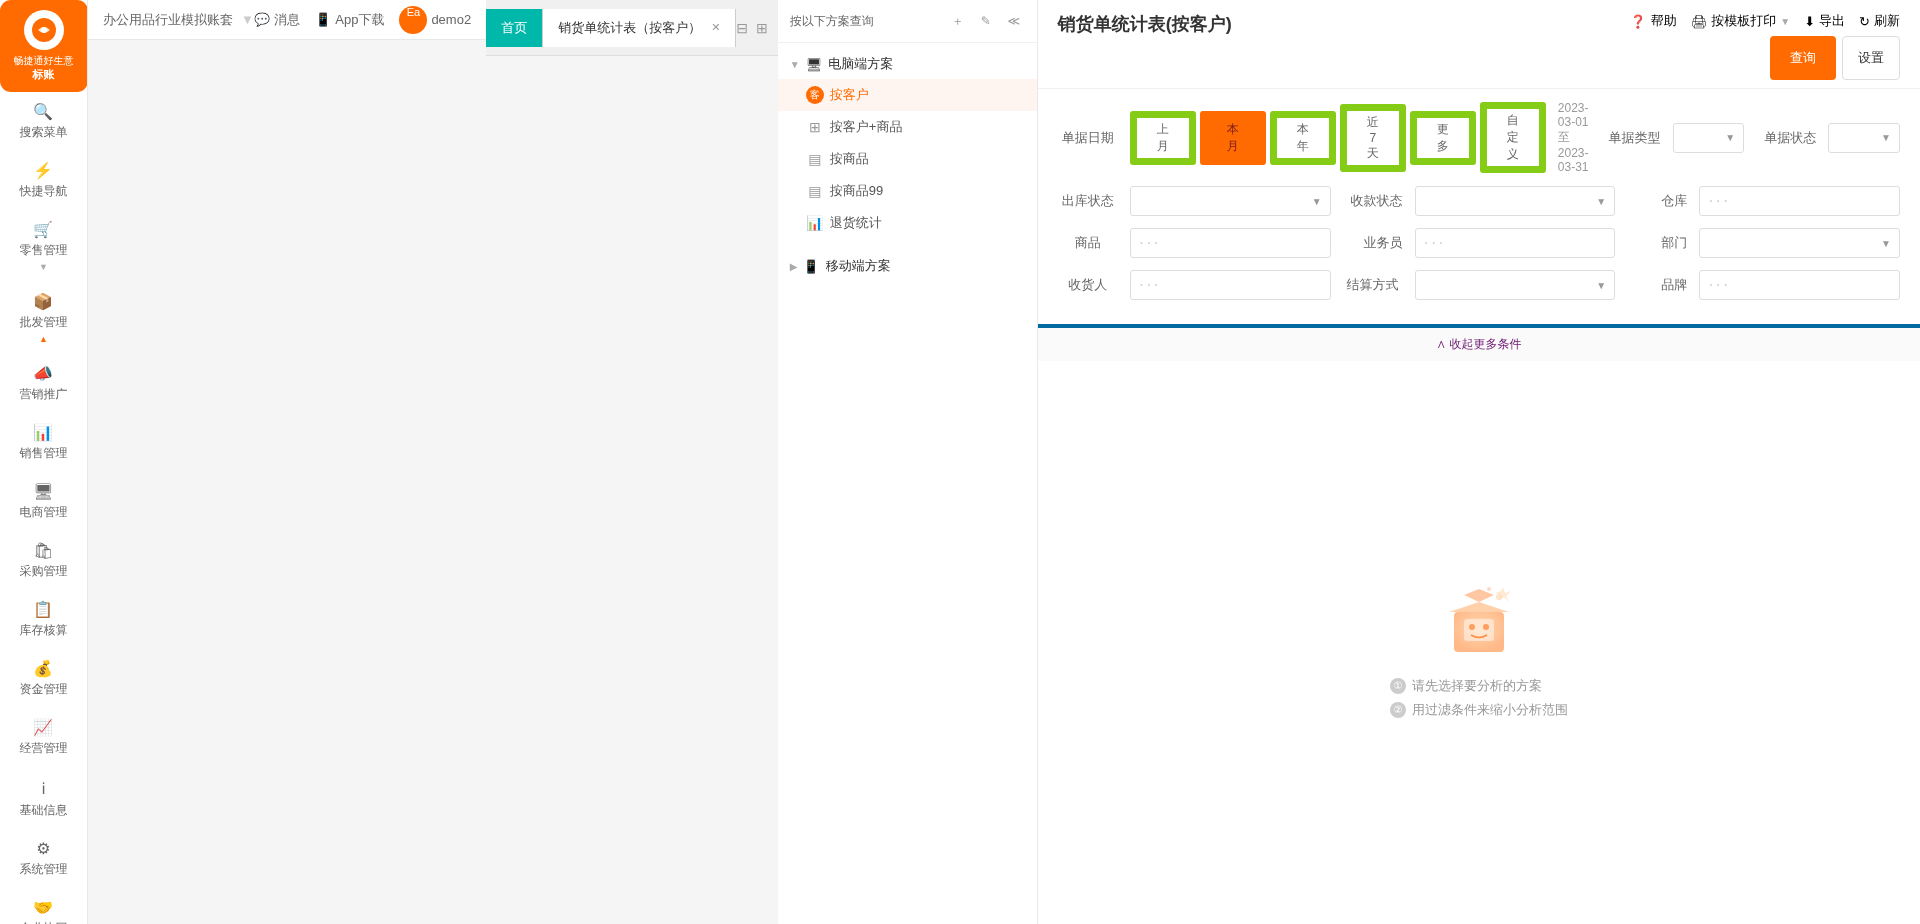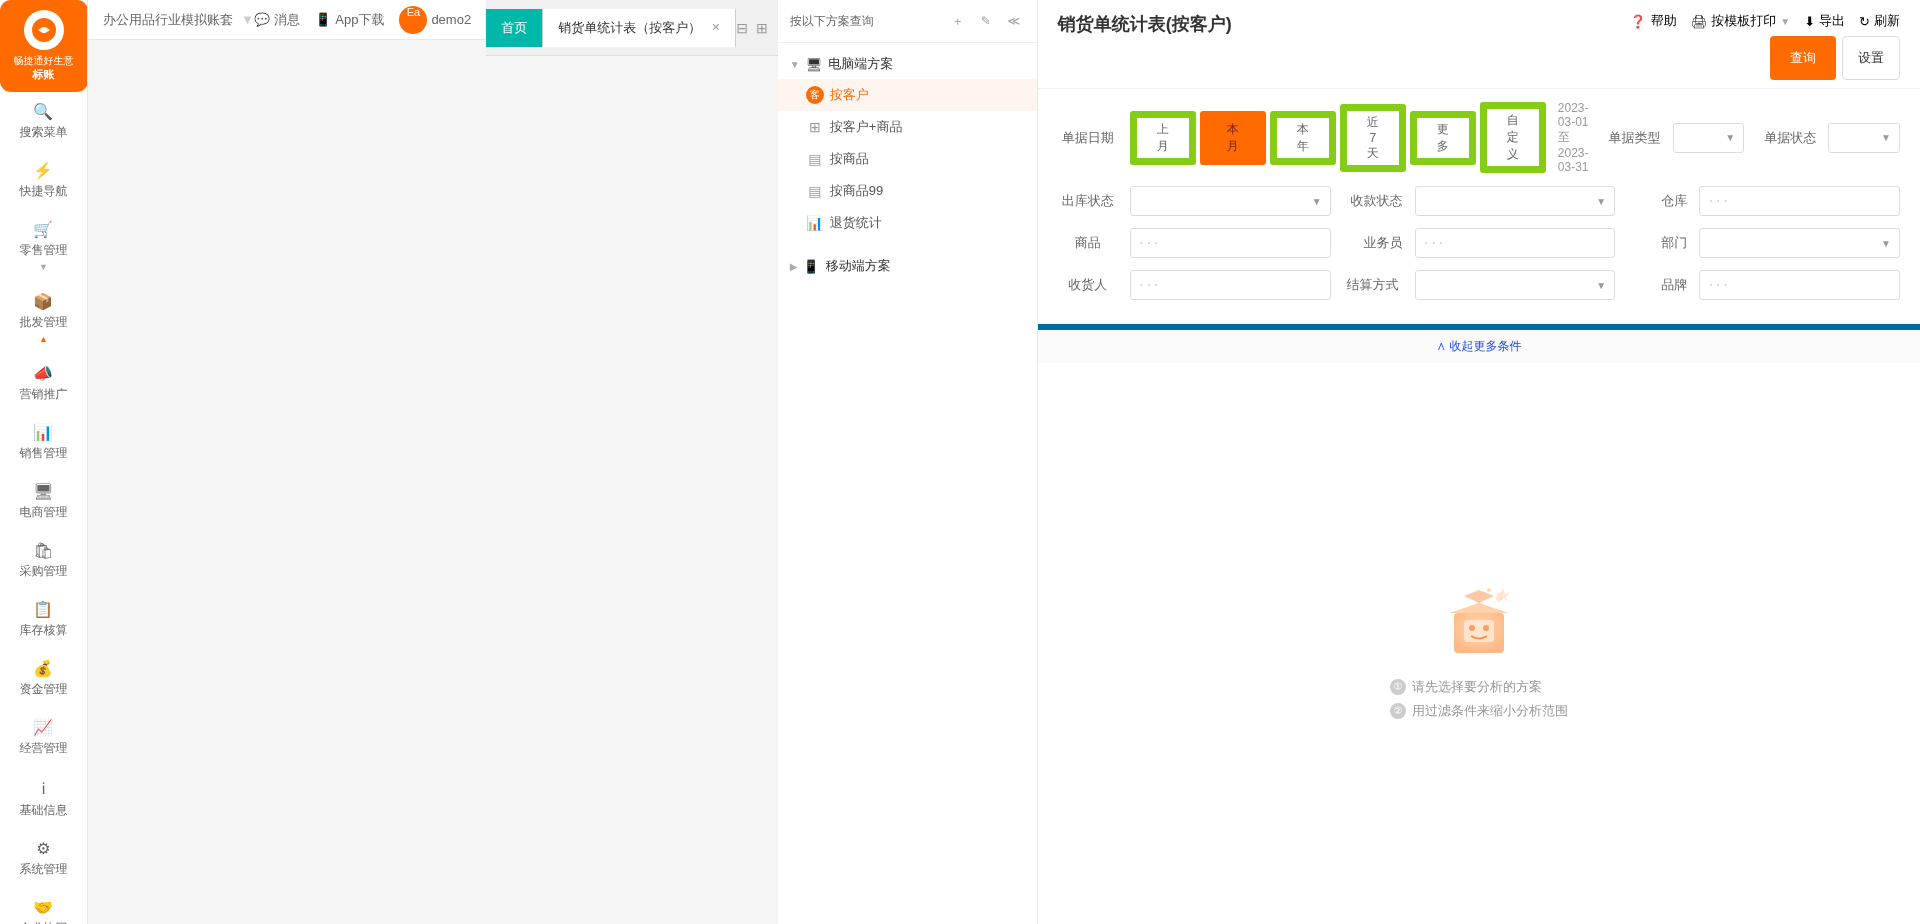--- a/index.html
+++ b/index.html
@@ -336,22 +336,22 @@
       color: #333;
       font-size: 13px;
     }
     .select-dots { color: #ccc; font-size: 16px; letter-spacing: 2px; }
     .select-arrow { color: #aaa; font-size: 11px; }
 
     
     .collapse-bar {
       text-align: center;
       padding: 8px;
-      border-top: 6px solid #0369a1;
-      color: #1d4ed8;
+      border-top: 4px solid #0369a1;
+      color: #701a75;
       font-size: 12px;
       cursor: pointer;
       background: #fafafa;
     }
 
     
     .empty-state {
       flex: 1;
       display: flex;
       flex-direction: column;

